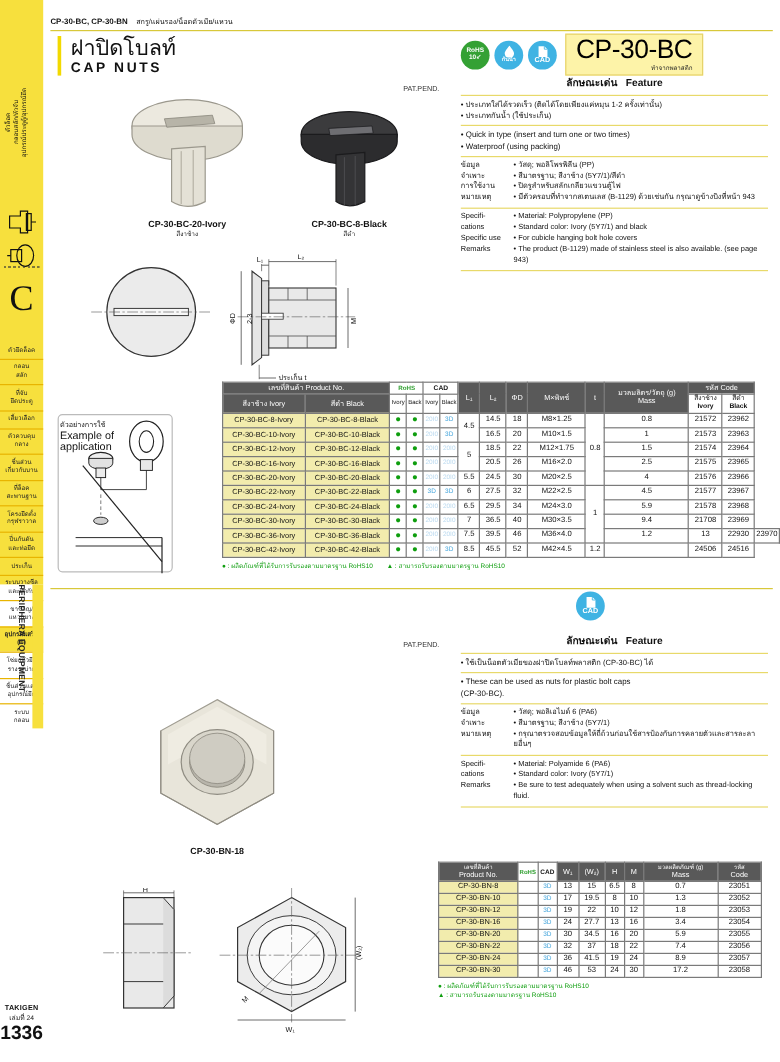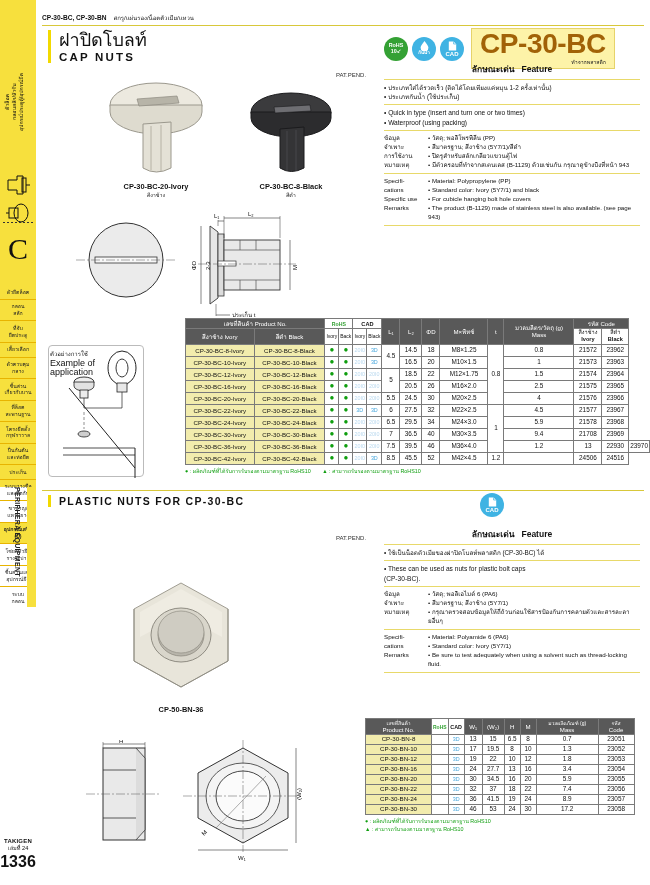--- a/index.html
+++ b/index.html
@@ -106,21 +106,21 @@
   }
   .badge-rohs { background: #34a134; }
   .badge-water { background: #3fb3e3; }
   .badge-cad { background: #3fb3e3; }
   .badge-cad .lab { font-size: 6px; }
   .code-plate {
     background: #fdf3a8; border: 1px solid #e6d36a;
     padding: 1px 8px 2px 8px; margin-left: 3px;
     text-align: right;
   }
-  .code-plate .big { font-size: 28px; font-weight: bold; color: #a16207; line-height: 1; letter-spacing: -0.4px;}
+  .code-plate .big { font-size: 22px; font-weight: normal; color: #000000; line-height: 1; letter-spacing: -0.4px;}
   .code-plate .sub { font-size: 5.2px; color: #222; }
 
   
   .feat { position: absolute; width: 256px; }
   .feat-head { text-align: center; font-size: 8.5px; font-weight: bold; color: #111; }
   .feat-head .en { margin-left: 7px; }
   .hr-y { border-top: 1px solid #e8d96a; margin: 3px 0; }
   .feat-line { font-size: 6.3px; line-height: 1.45; color: #111; }
   .feat-line.en { font-size: 6.6px; }
   .spec-row { display: flex; font-size: 6.2px; line-height: 1.45; color: #111; }
@@ -604,21 +604,20 @@
     <div class="note">
       <span class="g">● : ผลิตภัณฑ์ที่ได้รับการรับรองตามมาตรฐาน RoHS10</span>
       <span style="margin-left:10px;color:#0f9e0f">▲ : สามารถรับรองตามมาตรฐาน RoHS10</span>
     </div>
   </div>
 
   <div class="section sec-rule-top" style="top:490px; height:1px;"></div>
 
   <div class="title-wrap" style="left:12px; top:495px;">
     <div class="title-bar">
-      <div class="title-en" style="letter-spacing:1.3px;font-size:10.5px">PLASTIC  NUTS  FOR  CP-30-BC</div>
     </div>
   </div>
 
   <div class="badges" style="left:444px; top:493px;">
     <div class="badge-circle badge-cad">
       <svg width="9" height="10" viewBox="0 0 9 10">
           <path d="M0.8 0.5 H5.6 L8.2 3 V9.5 H0.8 Z" fill="#fff"></path>
           <path d="M5.6 0.5 V3 H8.2" fill="none" stroke="#3fb3e3" stroke-width="0.7"></path>
         </svg>
       <span class="lab">CAD</span>
@@ -667,21 +666,21 @@
 
   <svg class="dwg" style="position:absolute;left:80px;top:575px;" width="130" height="125" viewBox="0 0 130 125">
     <polygon points="65,8 112,34 112,86 65,112 18,86 18,34" fill="#e8e5da" stroke="#a09d92" stroke-width="1"></polygon>
     <polygon points="65,14 106,37 106,62 65,40 24,62 24,37" fill="#efece2" stroke="none"></polygon>
     <ellipse cx="65" cy="60" rx="30" ry="27" fill="#d9d6cb" stroke="#8f8c82" stroke-width="1"></ellipse>
     <ellipse cx="65" cy="60" rx="23" ry="21" fill="#b8b5ab" stroke="#8f8c82" stroke-width="0.8"></ellipse>
     <ellipse cx="65" cy="57" rx="23" ry="21" fill="#cfccc2" stroke="#8f8c82" stroke-width="0.7"></ellipse>
     <path d="M18 34 L18 86 L65 112 L112 86 L112 34" fill="none" stroke="#8f8c82" stroke-width="0.9"></path>
   </svg>
   <div class="partlabel" style="left:85px; top:705px; width:120px;">
-    <div class="n">CP-50-BN-36</div>
+    <div class="n">CP-30-BN-18</div>
   </div>
 
   <svg class="dwg" style="position:absolute;left:12px;top:740px;" width="300" height="130" viewBox="0 0 300 130">
 
     <rect x="55" y="8" width="42" height="92" fill="#e9e9e9" stroke="#333" stroke-width="1"></rect>
     <line x1="55" y1="30" x2="97" y2="30" stroke="#333" stroke-width="0.8"></line>
     <line x1="55" y1="78" x2="97" y2="78" stroke="#333" stroke-width="0.8"></line>
     <path d="M88 8 L97 18 L97 90 L88 100" fill="#dcdcdc" stroke="#333" stroke-width="0.8"></path>
     <line x1="38" y1="54" x2="112" y2="54" stroke="#555" stroke-width="0.5" stroke-dasharray="9,2,2,2"></line>
     <line x1="55" y1="2" x2="55" y2="8" stroke="#333" stroke-width="0.5"></line>

